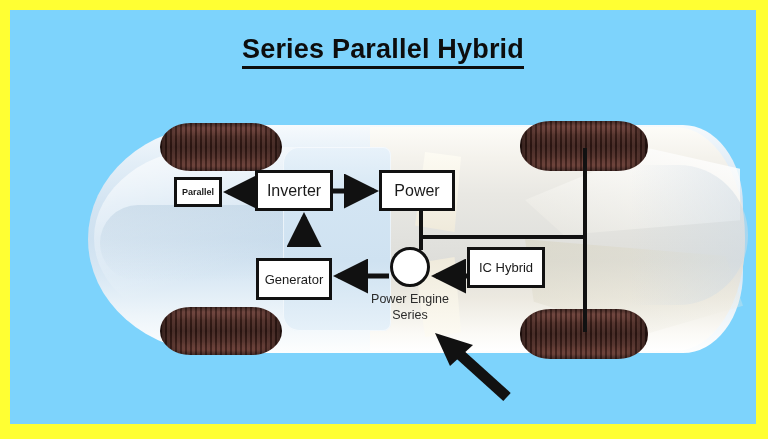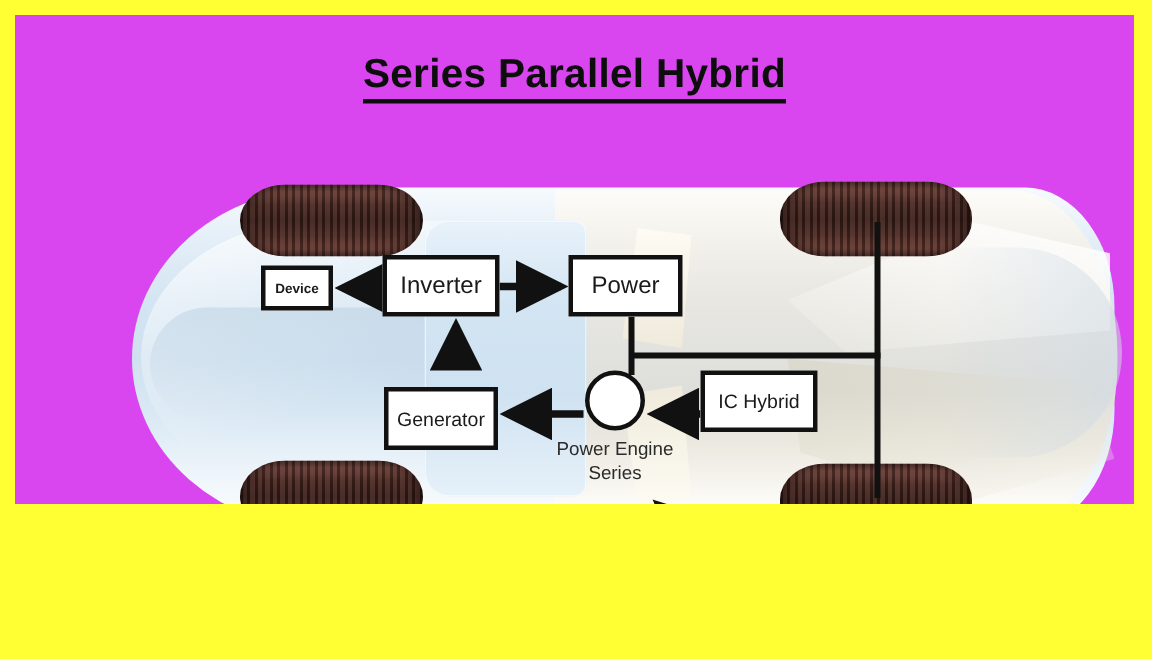--- a/index.html
+++ b/index.html
@@ -2,22 +2,22 @@
 <html><head>
 <meta charset="utf-8">
 <style>
   html,body{margin:0;padding:0;background:#fff;}
   body{width:768px;height:439px;overflow:hidden;
        font-family:"Liberation Sans", sans-serif;}
 
   #frame{position:relative;width:768px;height:439px;background:#ffff33;overflow:hidden;}
 
   
-  #canvas{position:absolute;left:10px;top:10px;width:746px;height:326px;
-          background:#d946ef;overflow:hidden;}
+  #canvas{position:absolute;left:10px;top:10px;width:746px;height:414px;
+          background:#7dd3fc;overflow:hidden;}
 
   
   #title{position:absolute;left:0;top:24px;width:746px;text-align:center;
          font-size:27px;font-weight:bold;color:#0d0d0d;letter-spacing:.2px;}
   #title span{border-bottom:3px solid #0d0d0d;padding-bottom:2px;}
 
   
   #car{position:absolute;left:60px;top:97px;width:690px;height:265px;}
 
   .carbody{position:absolute;inset:0;}
@@ -152,21 +152,21 @@
         <line x1="323" y1="181" x2="364" y2="181" stroke="#111" stroke-width="5" marker-end="url(#ah)"></line>
 
         <line x1="294" y1="236" x2="294" y2="207" stroke="#111" stroke-width="5" marker-end="url(#ah)"></line>
 
         <line x1="379" y1="266" x2="328" y2="266" stroke="#111" stroke-width="5" marker-end="url(#ah)"></line>
 
         <line x1="457" y1="266" x2="426" y2="266" stroke="#111" stroke-width="5" marker-end="url(#ah)"></line>
       </svg>
 
       <div class="node" id="node-battery">
-        <span>Device</span>
+        <span>Parallel</span>
       </div>
       <div class="node" id="node-inverter">
         <span>Inverter</span>
       </div>
       <div class="node" id="node-motor">
         <span>Power</span>
       </div>
       <div class="node" id="node-generator">
         <span>Generator</span>
       </div>

